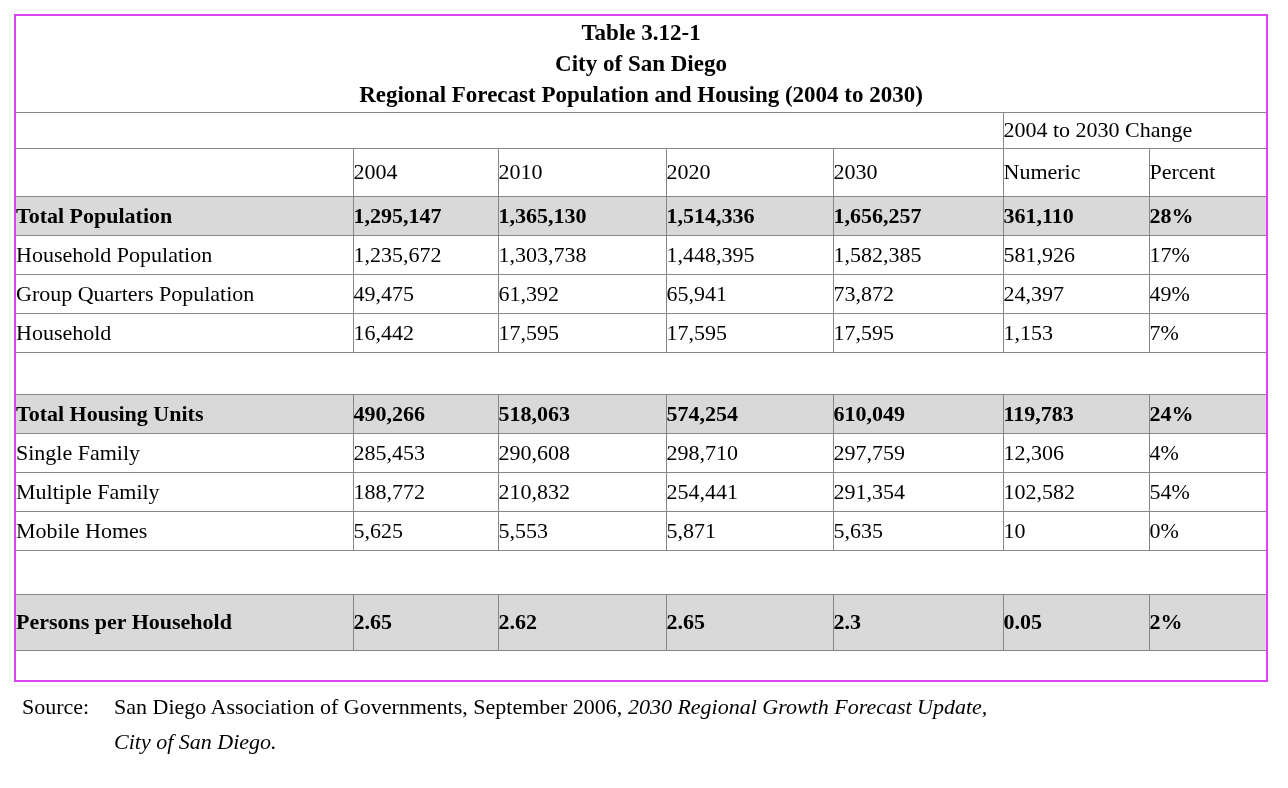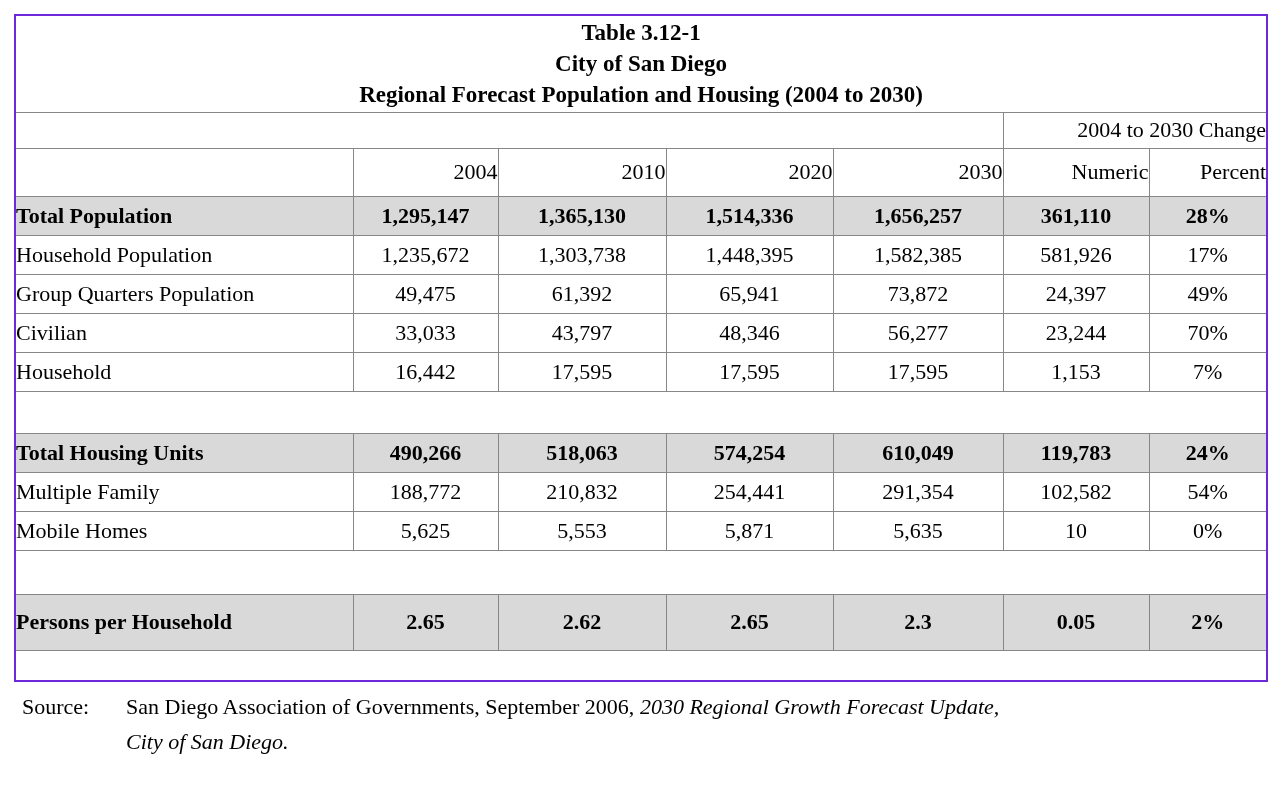--- a/index.html
+++ b/index.html
@@ -14,62 +14,61 @@
     height: 788px;
     box-sizing: border-box;
     padding: 14px;
     background: #ffffff;
     overflow: hidden;
   }
   table.forecast-table {
     border-collapse: collapse;
     table-layout: fixed;
     width: 1252px;
-    border: 2px solid #6d28d9;
+    border: 2px solid #d946ef;
   }
   table.forecast-table td {
     border: 1px solid #878787;
     font-size: 22px;
     padding: 0;
     box-sizing: border-box;
     overflow: hidden;
     white-space: nowrap;
   }
   
   tr.title-row td {
     height: 97px;
     text-align: center;
     vertical-align: middle;
     font-weight: bold;
     font-size: 23px;
   }
   tr.title-row .t-line { line-height: 31px; }
   
-  tr.change-row td { height: 36px; text-align: right; vertical-align: middle; }
-  tr.years-row td { height: 48px; text-align: right; vertical-align: middle; }
+  tr.change-row td { height: 36px; text-align: left; vertical-align: middle; }
+  tr.years-row td { height: 48px; text-align: left; vertical-align: middle; }
   
   tr.data-row td { height: 39px; vertical-align: middle; }
   tr.pph-row td { height: 56px; vertical-align: middle; }
   td.lbl { text-align: left; padding-left: 18px; }
-  td.num { text-align: center; padding-right: 14px; }
+  td.num { text-align: left; padding-right: 14px; }
   tr.hl td {
     background: #d9d9d9;
     font-weight: bold;
   }
   tr.spacer-a td { height: 42px; }
   tr.spacer-b td { height: 44px; }
   tr.spacer-c td { height: 31px; }
   
   .source {
     margin: 7px 0 0 8px;
     display: flex;
     align-items: flex-start;
     font-size: 22px;
     line-height: 35px;
-    gap: 12px;
   }
   .src-label { width: 92px; flex: none; }
   .src-text { flex: 1; }
 </style>
 </head>
 <body>
 
 <div class="page">
 
   <table class="forecast-table">
@@ -130,29 +129,20 @@
     <tr class="data-row">
       <td class="lbl">Group Quarters Population</td>
       <td class="num">49,475</td>
       <td class="num">61,392</td>
       <td class="num">65,941</td>
       <td class="num">73,872</td>
       <td class="num">24,397</td>
       <td class="num">49%</td>
     </tr>
 
-    <tr class="data-row">
-      <td class="lbl">Civilian</td>
-      <td class="num">33,033</td>
-      <td class="num">43,797</td>
-      <td class="num">48,346</td>
-      <td class="num">56,277</td>
-      <td class="num">23,244</td>
-      <td class="num">70%</td>
-    </tr>
 
     <tr class="data-row">
       <td class="lbl">Household</td>
       <td class="num">16,442</td>
       <td class="num">17,595</td>
       <td class="num">17,595</td>
       <td class="num">17,595</td>
       <td class="num">1,153</td>
       <td class="num">7%</td>
     </tr>
@@ -164,20 +154,29 @@
     <tr class="data-row hl">
       <td class="lbl">Total Housing Units</td>
       <td class="num">490,266</td>
       <td class="num">518,063</td>
       <td class="num">574,254</td>
       <td class="num">610,049</td>
       <td class="num">119,783</td>
       <td class="num">24%</td>
     </tr>
 
+    <tr class="data-row">
+      <td class="lbl">Single Family</td>
+      <td class="num">285,453</td>
+      <td class="num">290,608</td>
+      <td class="num">298,710</td>
+      <td class="num">297,759</td>
+      <td class="num">12,306</td>
+      <td class="num">4%</td>
+    </tr>
 
     <tr class="data-row">
       <td class="lbl">Multiple Family</td>
       <td class="num">188,772</td>
       <td class="num">210,832</td>
       <td class="num">254,441</td>
       <td class="num">291,354</td>
       <td class="num">102,582</td>
       <td class="num">54%</td>
     </tr>

